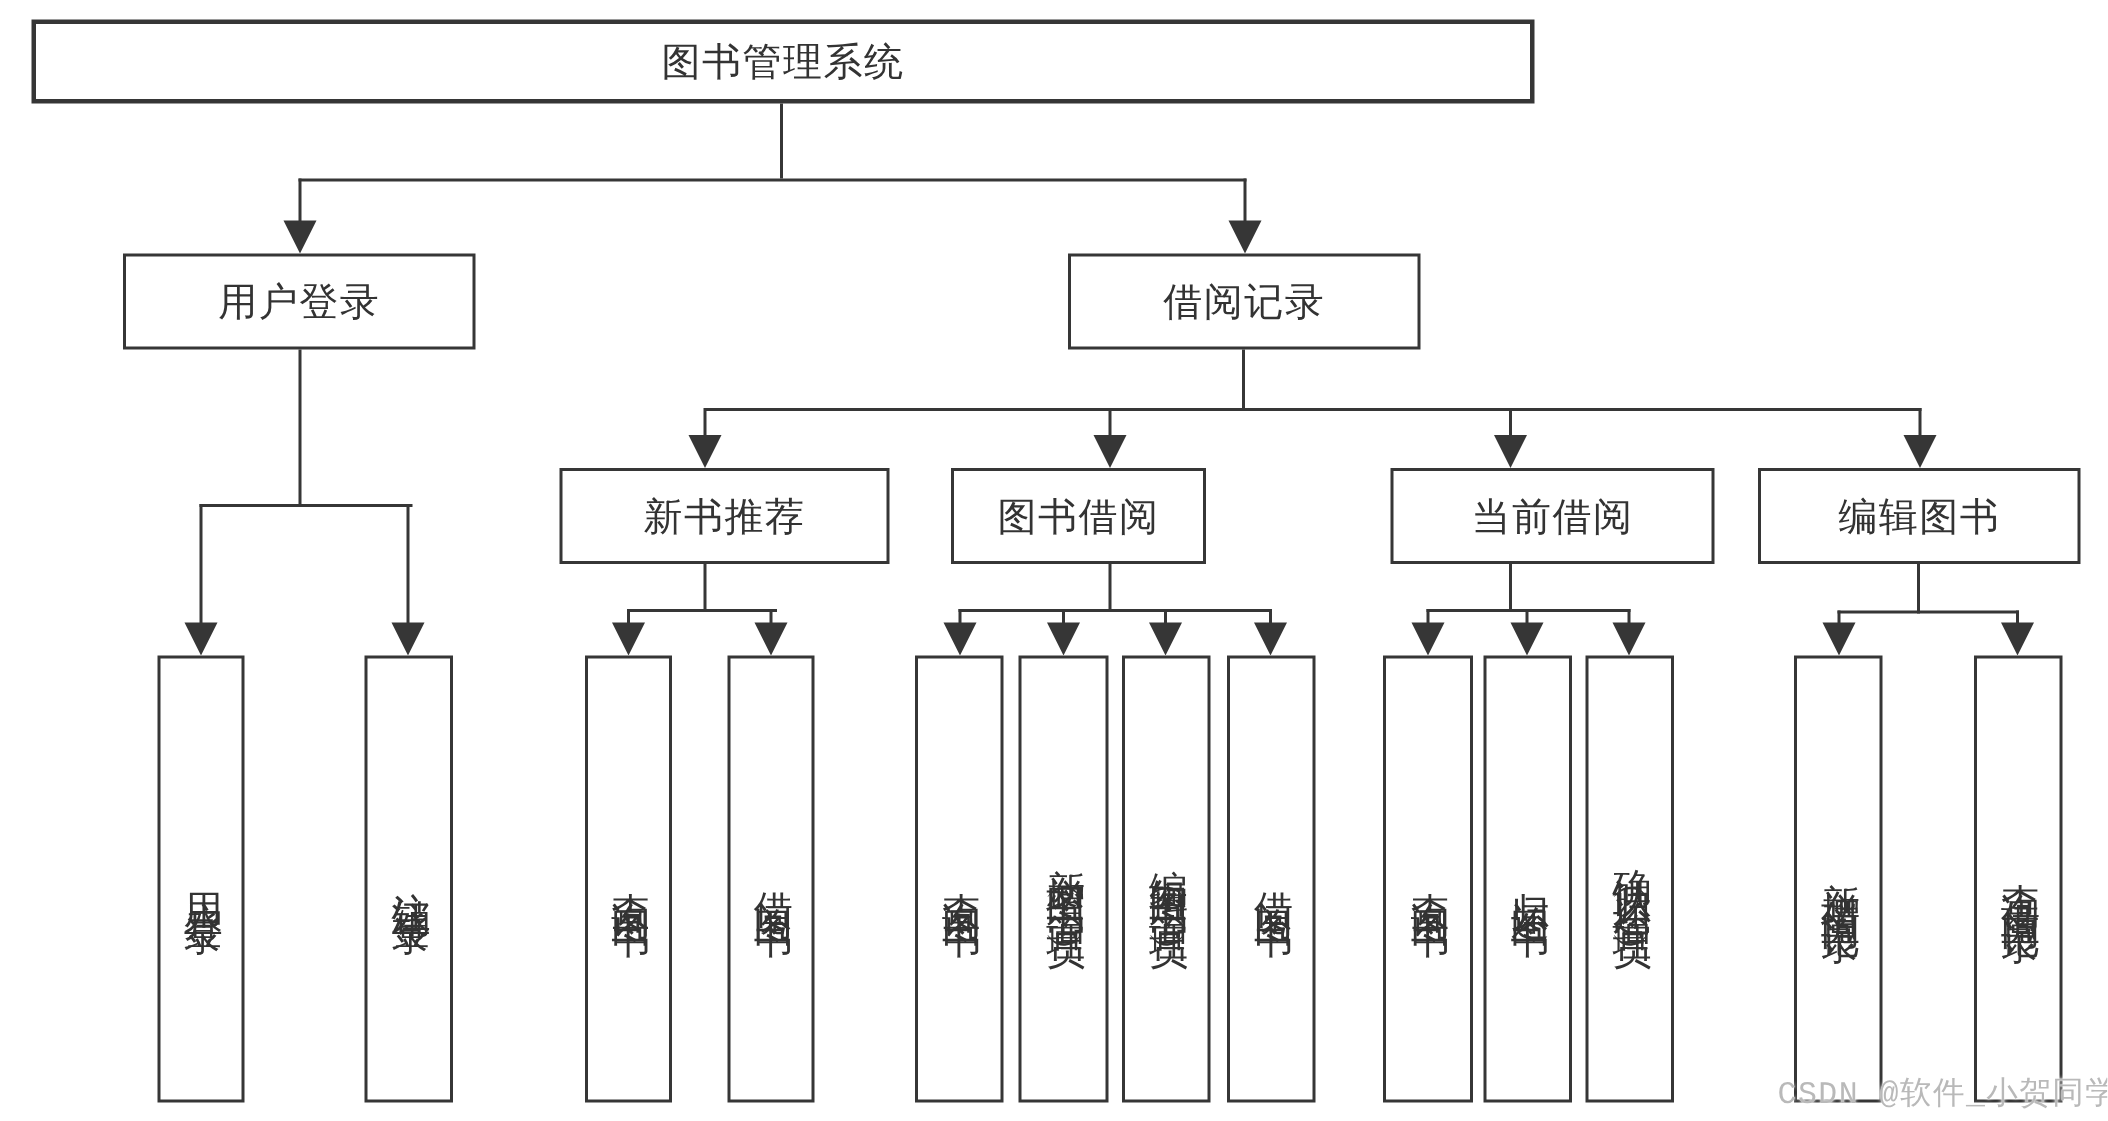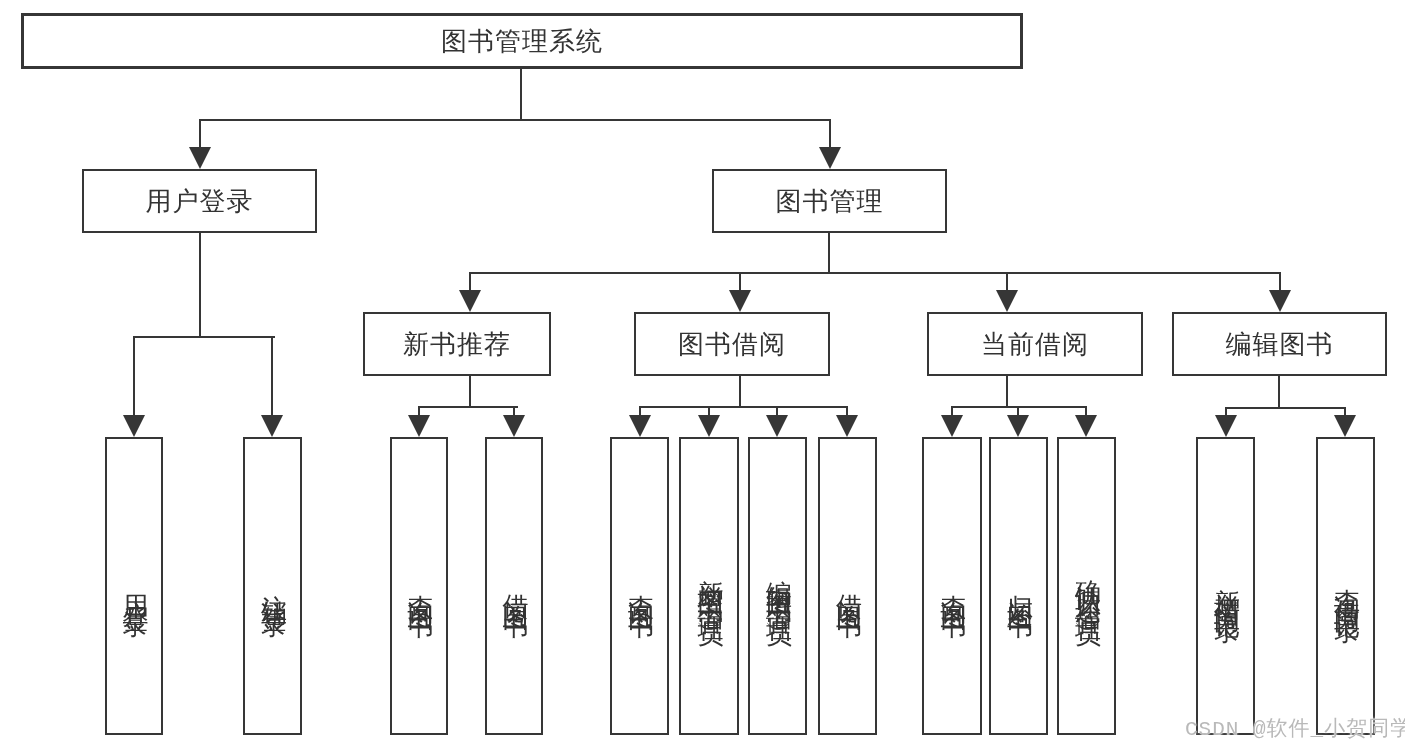--- a/index.html
+++ b/index.html
@@ -45,45 +45,45 @@
   <div class="ln" style="left:199px;top:119px;width:632px;height:2px"></div>
   <div class="ln" style="left:199px;top:119px;width:2px;height:30px"></div>
   <div class="ar" style="left:189px;top:147px"></div>
   <div class="ln" style="left:829px;top:119px;width:2px;height:30px"></div>
   <div class="ar" style="left:819px;top:147px"></div>
 
   <div class="box" style="left:82px;top:169px;width:235px;height:64px">
     <span>用户登录</span>
   </div>
   <div class="box" style="left:712px;top:169px;width:235px;height:64px">
-    <span>图书管理</span>
+    <span>借阅记录</span>
   </div>
 
   <div class="ln" style="left:199px;top:233px;width:2px;height:105px"></div>
   <div class="ln" style="left:133px;top:336px;width:142px;height:2px"></div>
   <div class="ln" style="left:133px;top:336px;width:2px;height:84px"></div>
   <div class="ar" style="left:123px;top:415px"></div>
   <div class="ln" style="left:271px;top:336px;width:2px;height:84px"></div>
   <div class="ar" style="left:261px;top:415px"></div>
 
   <div class="ln" style="left:828px;top:233px;width:2px;height:41px"></div>
   <div class="ln" style="left:470px;top:272px;width:811px;height:2px"></div>
   <div class="ln" style="left:469px;top:272px;width:2px;height:22px"></div>
   <div class="ar" style="left:459px;top:290px"></div>
   <div class="ln" style="left:739px;top:272px;width:2px;height:22px"></div>
   <div class="ar" style="left:729px;top:290px"></div>
   <div class="ln" style="left:1006px;top:272px;width:2px;height:22px"></div>
   <div class="ar" style="left:996px;top:290px"></div>
   <div class="ln" style="left:1279px;top:272px;width:2px;height:22px"></div>
   <div class="ar" style="left:1269px;top:290px"></div>
 
-  <div class="box" style="left:363px;top:312px;width:188px;height:64px">
+  <div class="box" style="left:373px;top:312px;width:220px;height:64px">
     <span>新书推荐</span>
   </div>
-  <div class="box" style="left:634px;top:312px;width:196px;height:64px">
+  <div class="box" style="left:634px;top:312px;width:170px;height:64px">
     <span>图书借阅</span>
   </div>
   <div class="box" style="left:927px;top:312px;width:216px;height:64px">
     <span>当前借阅</span>
   </div>
   <div class="box" style="left:1172px;top:312px;width:215px;height:64px">
     <span>编辑图书</span>
   </div>
 
   <div class="ln" style="left:469px;top:376px;width:2px;height:31px"></div>

